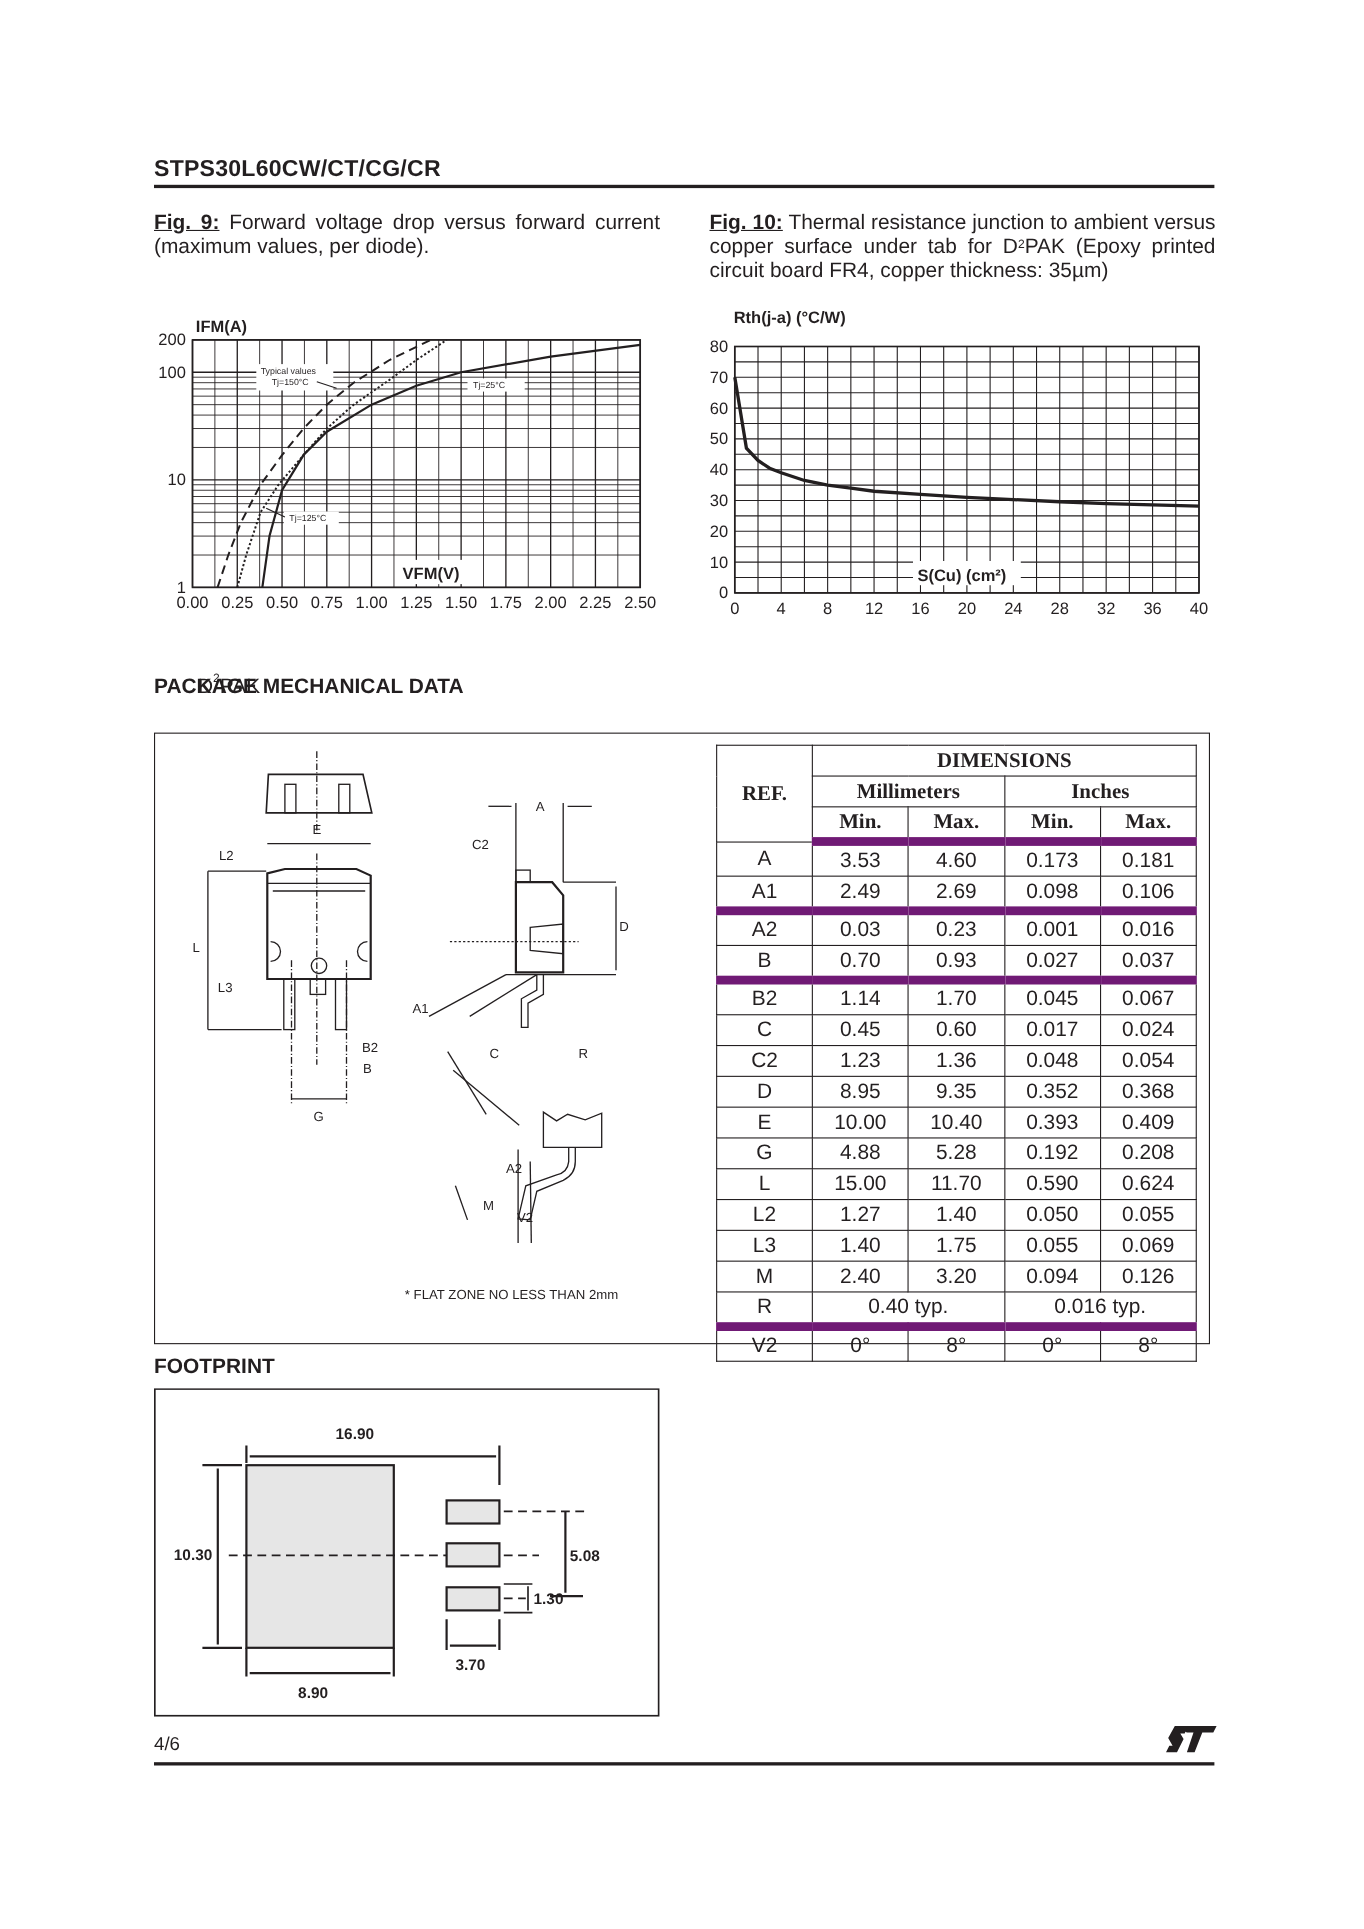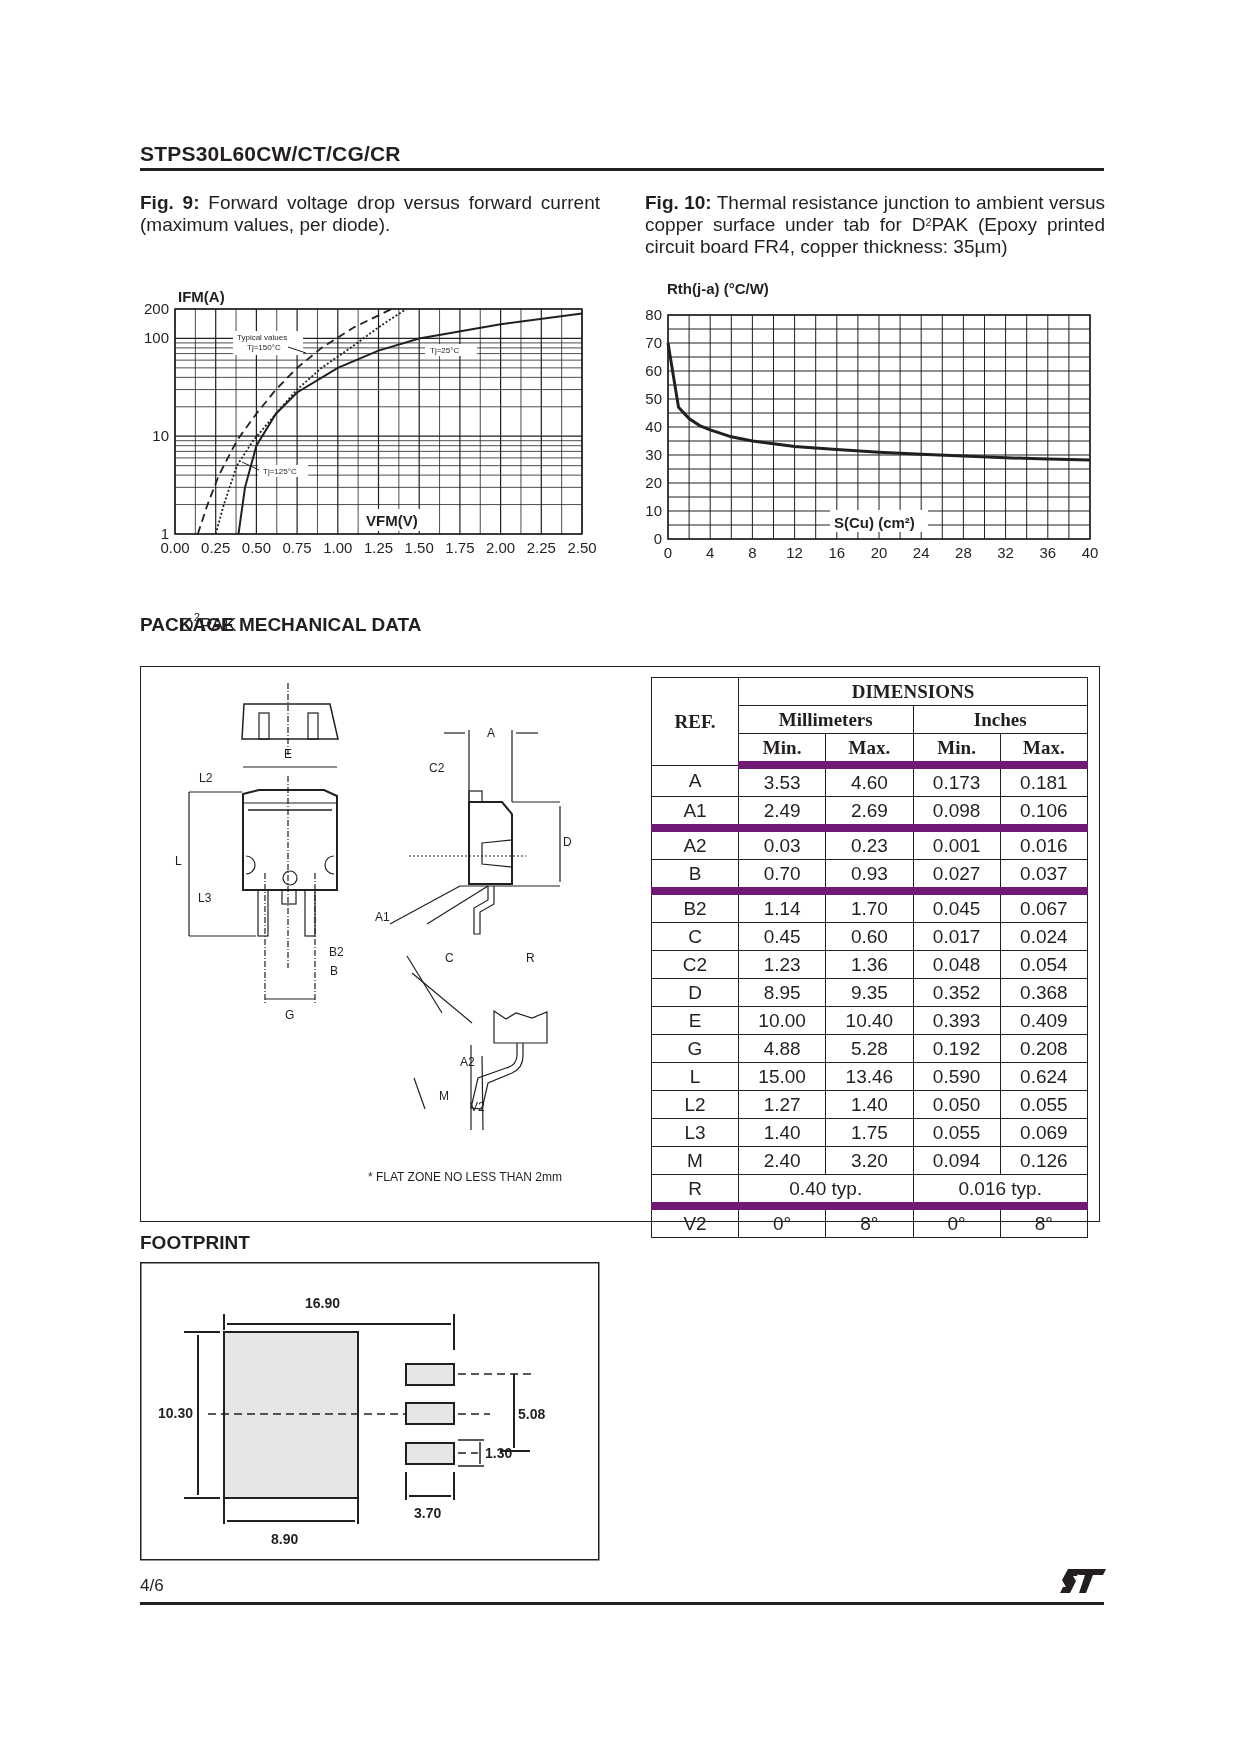--- a/index.html
+++ b/index.html
@@ -1,21 +1,21 @@
 <!DOCTYPE html>
 <html><head>
 <meta charset="utf-8">
 <style>
   html, body { margin:0; padding:0; background:#ffffff; }
   body { width:1240px; height:1754px; position:relative; font-family:"Liberation Sans", sans-serif; color:#231f20; overflow:hidden; }
   .abs { position:absolute; }
   .doc-title { left:140px; top:142px; font-size:21px; font-weight:bold; letter-spacing:0.2px; }
   .rule { left:140px; height:3px; background:#231f20; }
   .fig-caption { font-size:19px; line-height:22px; text-align:justify; }
-  .fig-caption b { font-weight:bold; }
+  .fig-caption b { font-weight:bold;text-decoration:underline; }
   .section-title { font-size:19px; font-weight:bold; }
   .subtitle { font-size:19px; }
   sup { font-size:11px; vertical-align:top; position:relative; top:-3px; }
   svg text { font-family:"Liberation Sans", sans-serif; fill:#231f20; }
   .box { border:1.5px solid #231f20; box-sizing:border-box; }
   table.dim { border-collapse:collapse; position:absolute; left:651px; top:677px; width:437px; font-size:19px; }
   table.dim td { border:1.5px solid #231f20; text-align:center; height:27px; padding:0; line-height:27px; }
   table.dim td.hd { font-weight:bold;font-family:Liberation Serif, serif; }
   table.dim tr.thick td { border-bottom:8px solid #701a75; }
   .page-num { left:140px; top:1576px; font-size:17px; }
@@ -349,21 +349,21 @@
       <tr>
         <td>G</td>
         <td>4.88</td>
         <td>5.28</td>
         <td>0.192</td>
         <td>0.208</td>
       </tr>
       <tr>
         <td>L</td>
         <td>15.00</td>
-        <td>13.46</td>
+        <td>11.70</td>
         <td>0.590</td>
         <td>0.624</td>
       </tr>
       <tr>
         <td>L2</td>
         <td>1.27</td>
         <td>1.40</td>
         <td>0.050</td>
         <td>0.055</td>
       </tr>

